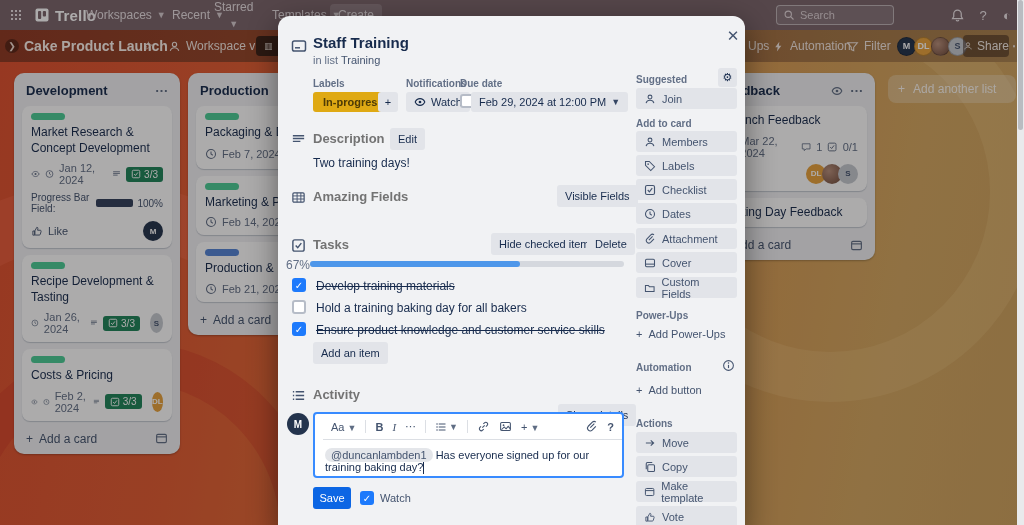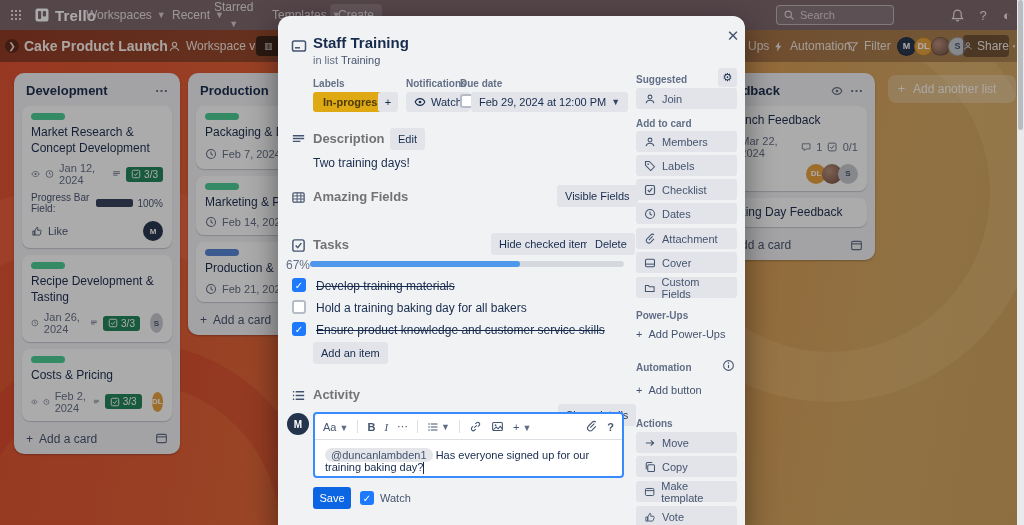--- a/index.html
+++ b/index.html
@@ -86,21 +86,21 @@
   .strike { text-decoration:line-through; }
   .pbar { position:absolute; left:32px; top:245px; width:314px; height:6px; background:#d5d8de; border-radius:3px; }
   .pfill { height:6px; background:#4e97ea; border-radius:3px; }
   .sidebtn { position:absolute; left:358px; width:101px; height:21px; background:#e2e4e9; border-radius:3px;
     color:#44546f; font-size:11px; display:flex; align-items:center; gap:6px; padding:0 8px; }
   .sidelbl { position:absolute; left:358px; color:#626f86; font-size:10px; font-weight:bold; }
   .plainbtn { position:absolute; left:358px; color:#44546f; font-size:11px; display:flex; align-items:center; gap:6px; }
   .cbox { position:absolute; left:35px; top:396px; width:311px; height:66px; background:#fff;
     border:2px solid #388bff; border-radius:4px; }
   .cbox .toolbar { display:flex; align-items:center; gap:9px; padding:5px 8px; color:#44546f; font-size:11px;
-    border-bottom:1px solid #dcdfe4; height:26px; }
+    border-bottom:1px solid #dcdfe4; height:26px;margin-left:8px; }
   .tb-sep { width:1px; height:13px; background:#dcdfe4; }
   .mention { background:#e4e6ea; border-radius:9px; padding:1px 6px; color:#44546f; font-size:11px; }
   .caret-line { display:inline-block; width:1px; height:12px; background:#172b4d; vertical-align:middle; }
   .savebtn { position:absolute; left:35px; top:471px; width:38px; height:22px; background:#0c66e4; color:#fff;
     border-radius:3px; font-size:11px; display:flex; align-items:center; justify-content:center; }
   .closex { position:absolute; left:443px; top:8px; width:24px; height:24px; color:#44546f; font-size:15px;
     display:flex; align-items:center; justify-content:center; border-radius:4px; }
   svg { display:block; }
 </style>
 </head>

